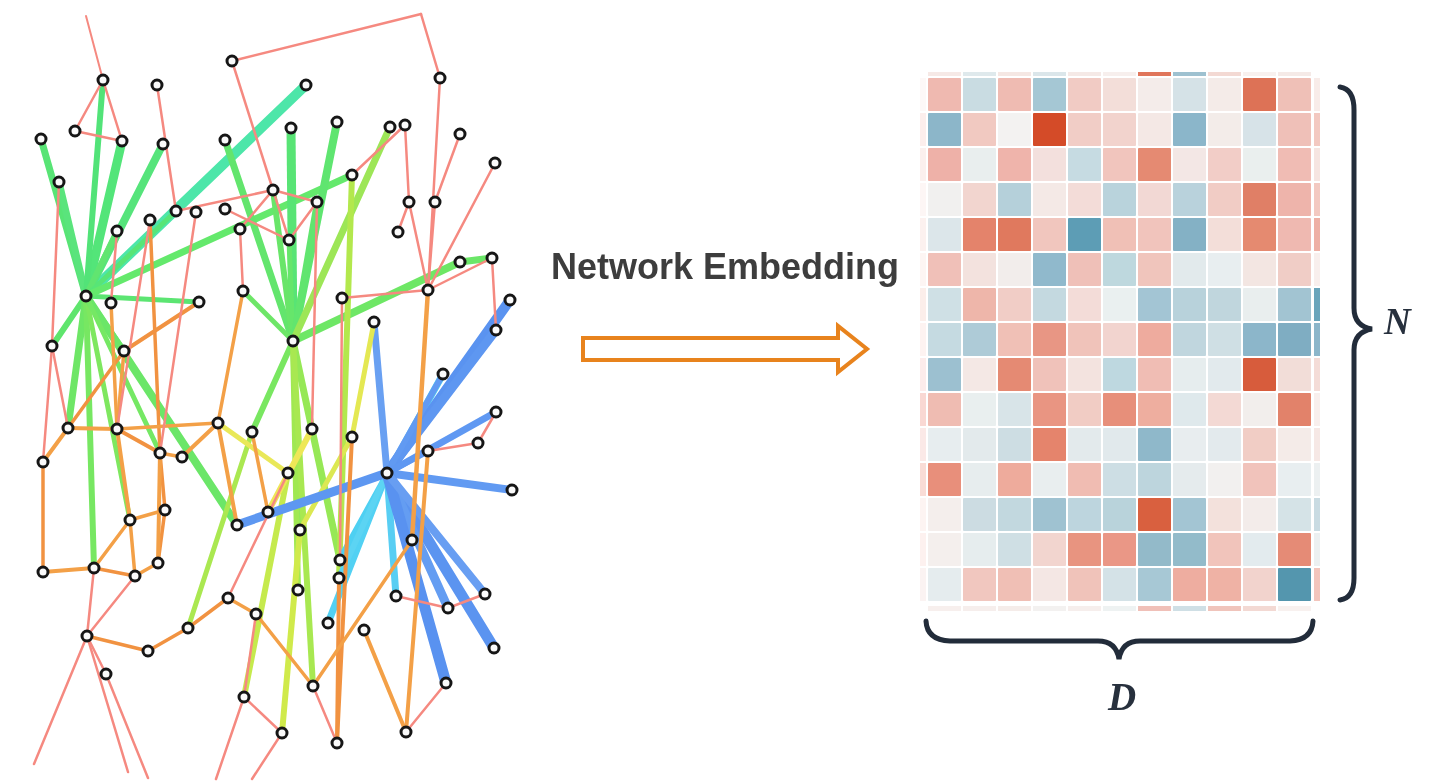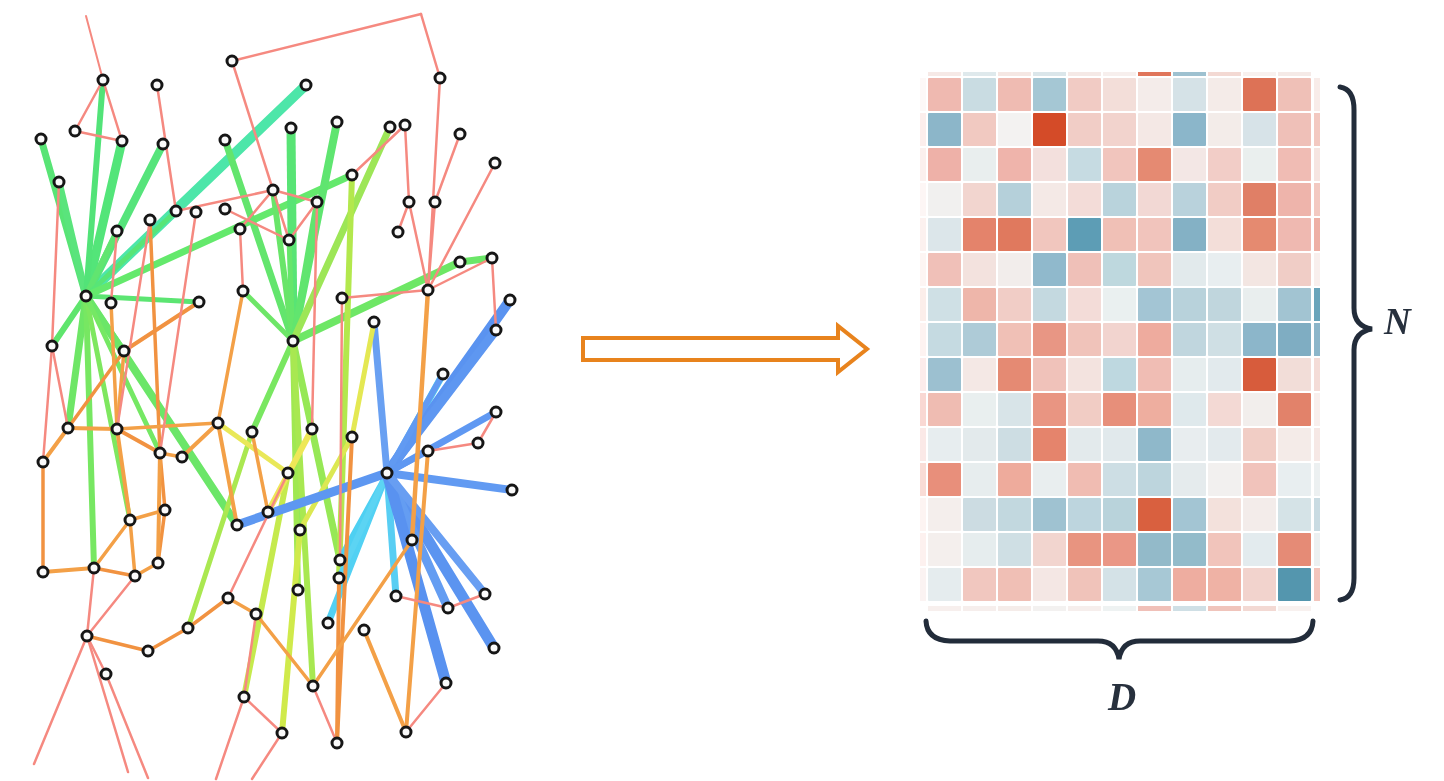--- a/index.html
+++ b/index.html
@@ -508,15 +508,16 @@
         <circle cx="510" cy="300" r="5" fill="#fafafa" stroke="#161616" stroke-width="3"></circle>
         <circle cx="512" cy="490" r="5" fill="#fafafa" stroke="#161616" stroke-width="3"></circle>
         <circle cx="130" cy="520" r="5" fill="#fafafa" stroke="#161616" stroke-width="3"></circle>
         <circle cx="165" cy="510" r="5" fill="#fafafa" stroke="#161616" stroke-width="3"></circle>
       </g>
     <polygon id="arrow" points="583,338 838,338 838,326 867,349 838,372 838,360 583,360" stroke-width="4" stroke-linejoin="miter" fill="#ffffff" stroke="#e8831d"></polygon>
     <path id="brace-n" fill="none" stroke-width="5" stroke-linecap="round" d="M 1340 87 Q 1354 89 1354 110 L 1354 308 Q 1354 326 1372 329 Q 1354 332 1354 350 L 1354 578 Q 1354 598 1340 600" stroke="#222c3a"></path>
     <path id="brace-d" fill="none" stroke-width="5" stroke-linecap="round" d="M 926 621 Q 927 640 950 641 L 1098 641 Q 1116 641 1119 659 Q 1122 641 1140 641 L 1290 641 Q 1312 640 1313 621" stroke="#222c3a"></path>
   </svg>
 
+  <div class="ne-label">Network Embedding</div>
   <div class="dim-label n-label">N</div>
   <div class="dim-label d-label">D</div>
 </div>
 
 </body></html>

